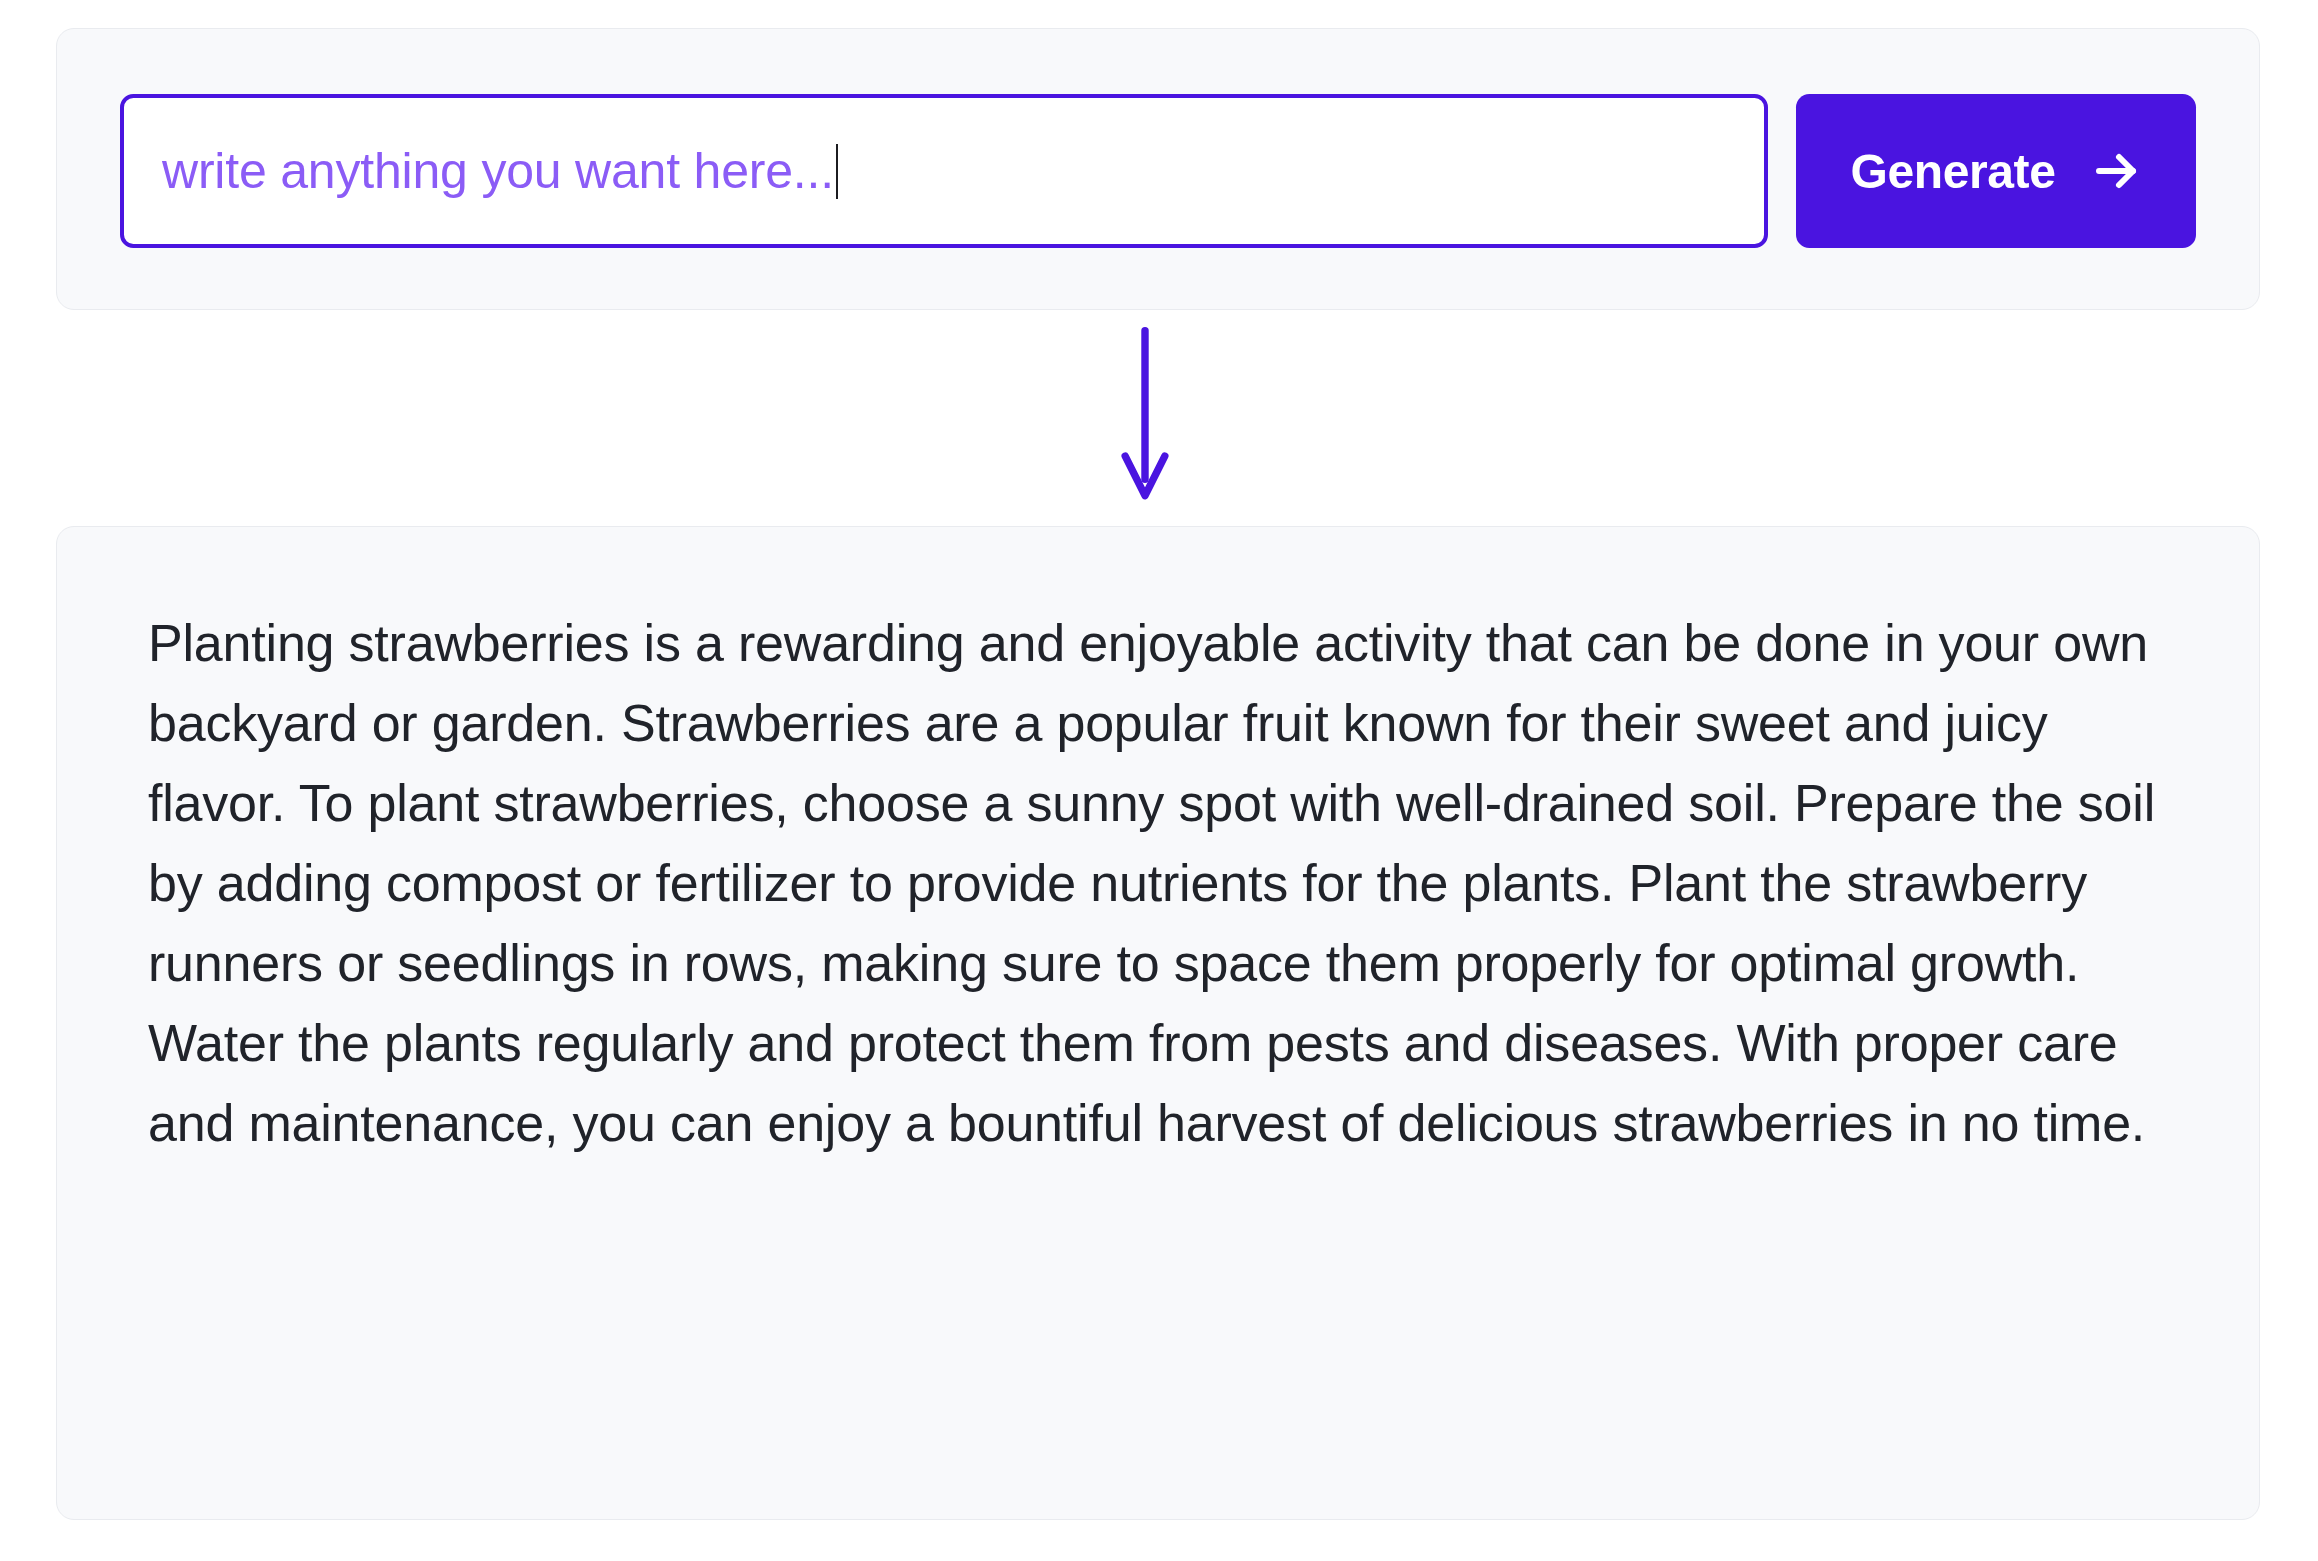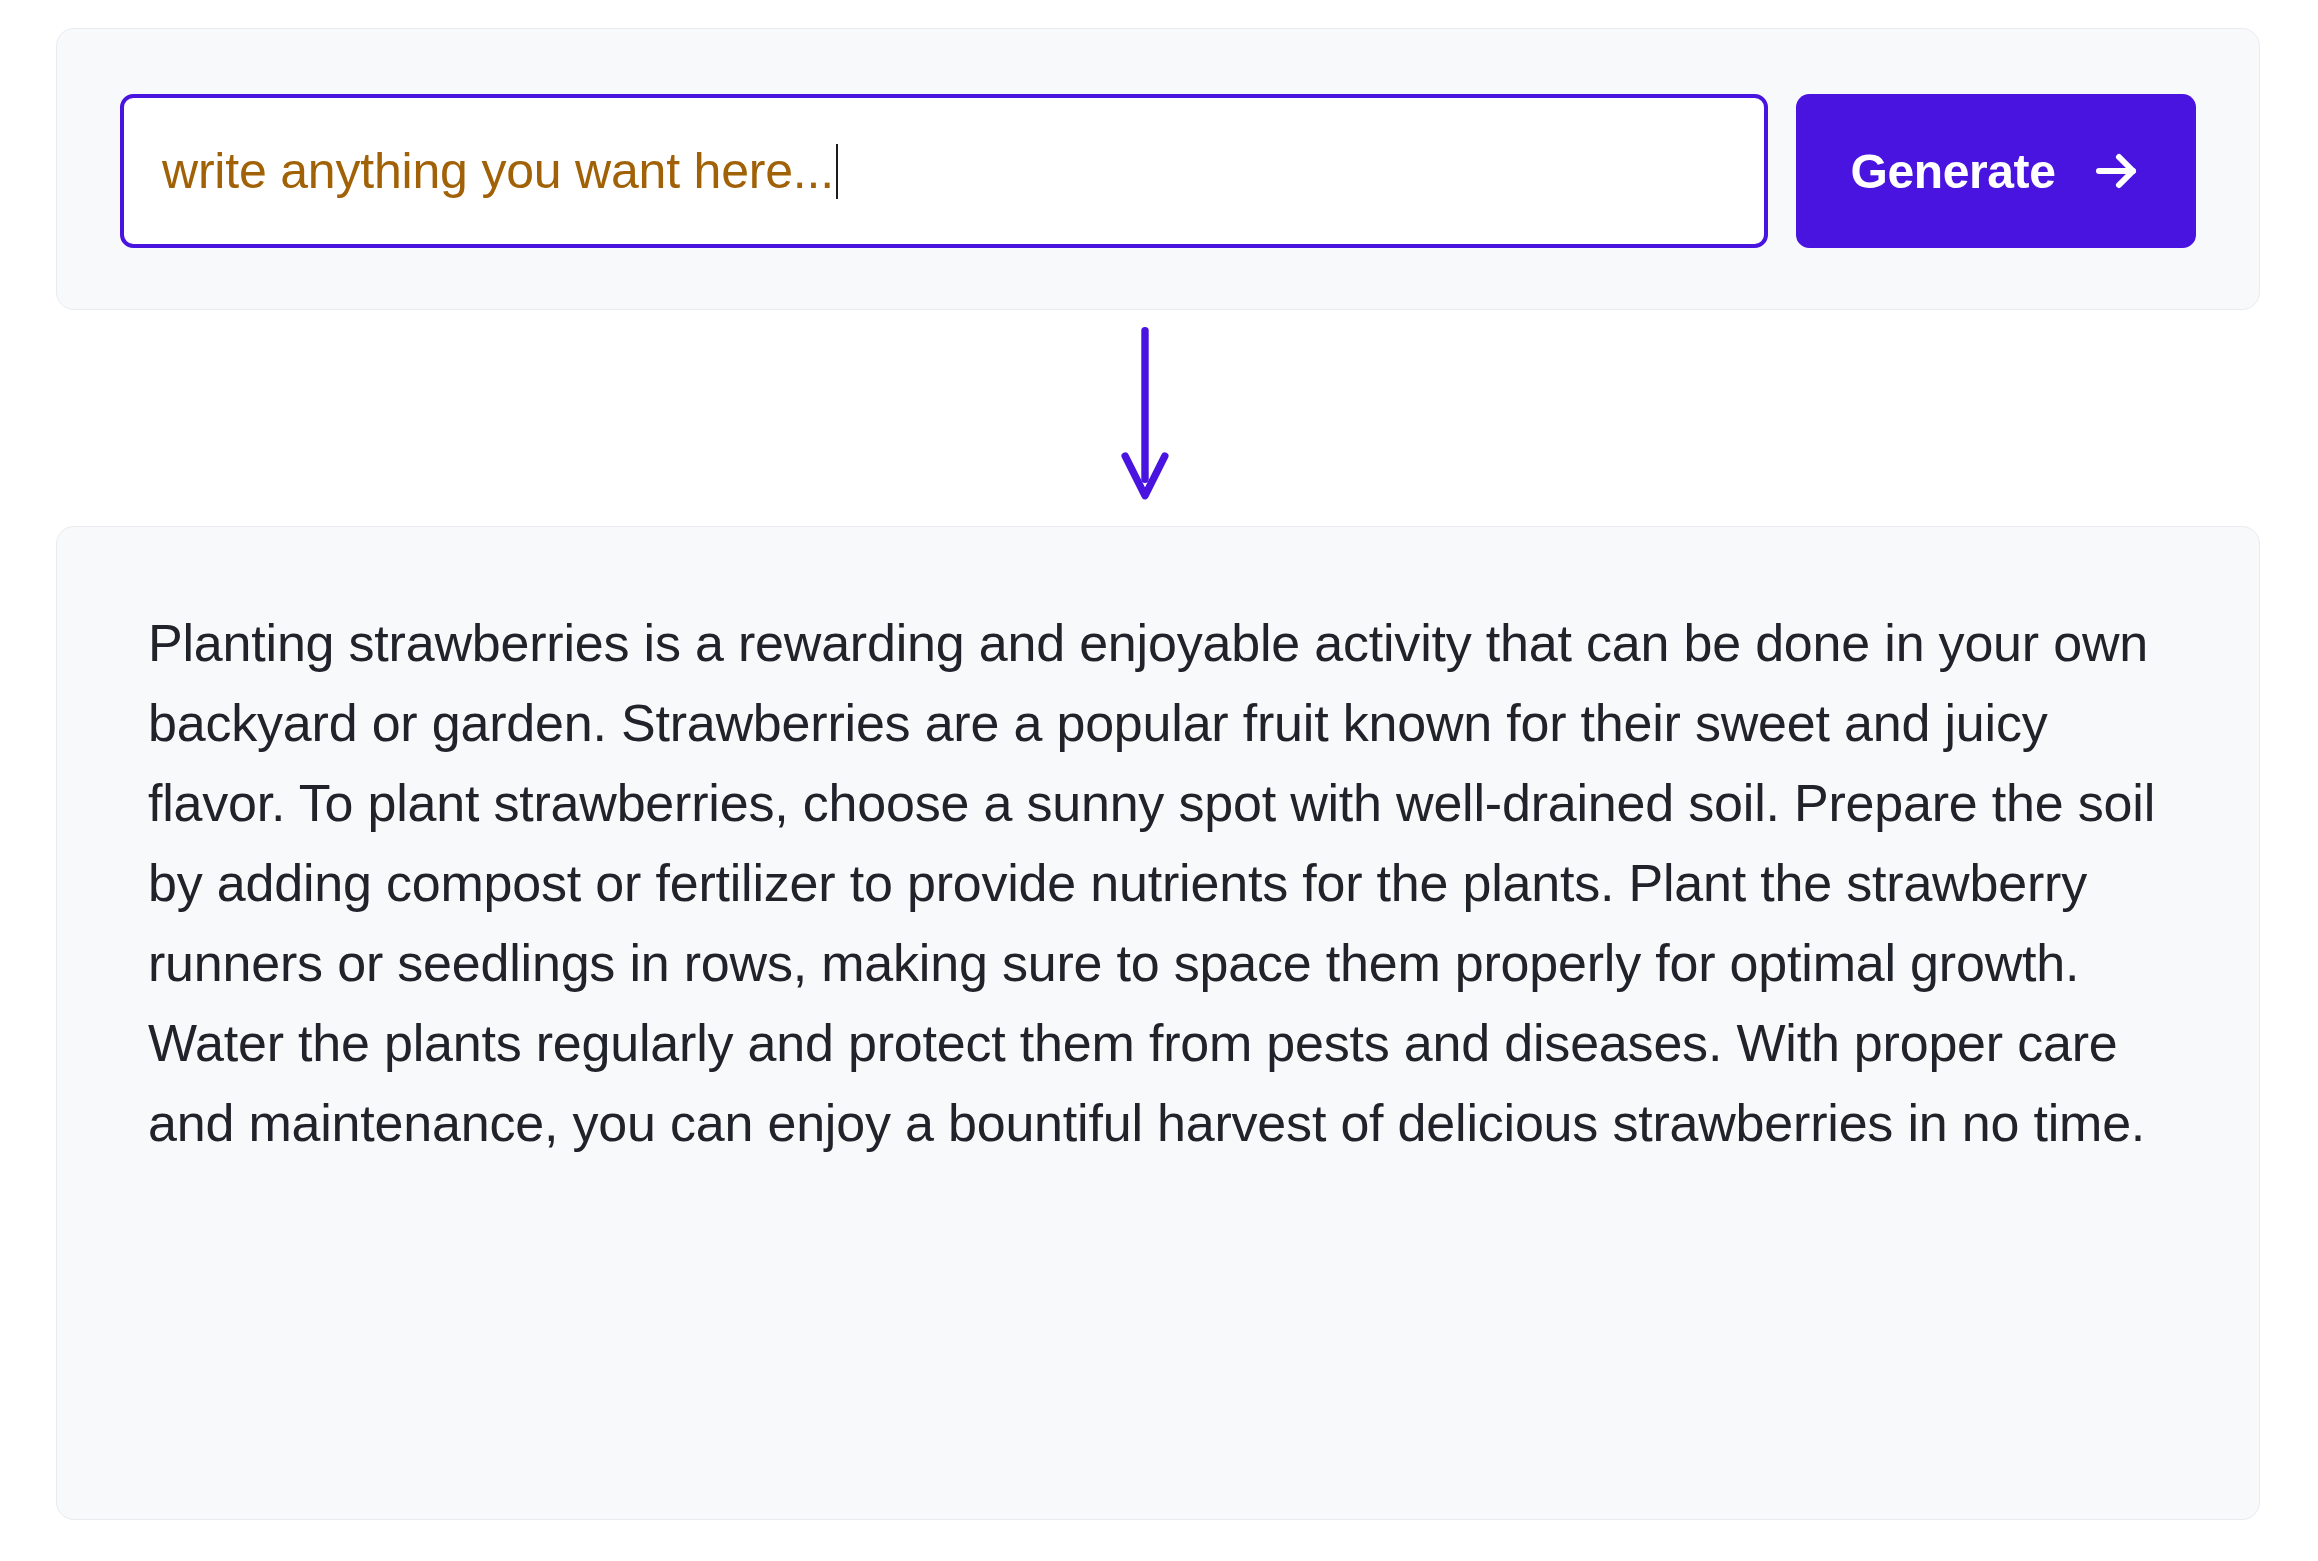--- a/index.html
+++ b/index.html
@@ -41,21 +41,21 @@
   .prompt-input {
     flex: 1 1 auto;
     height: 154px;
     background: #ffffff;
     border: 4.1px solid #4a14e0;
     border-radius: 13.3px;
     display: flex;
     align-items: center;
     padding: 0 38px;
     font-size: 50px;
-    color: #a16207;
+    color: #8b5cf6;
     font-family: "Liberation Sans", sans-serif;
     position: relative;
     overflow: hidden;
     white-space: nowrap;
   }
   .prompt-input .txt { letter-spacing: -0.2px; }
   .caret {
     display: inline-block;
     width: 2.5px;
     height: 55px;

